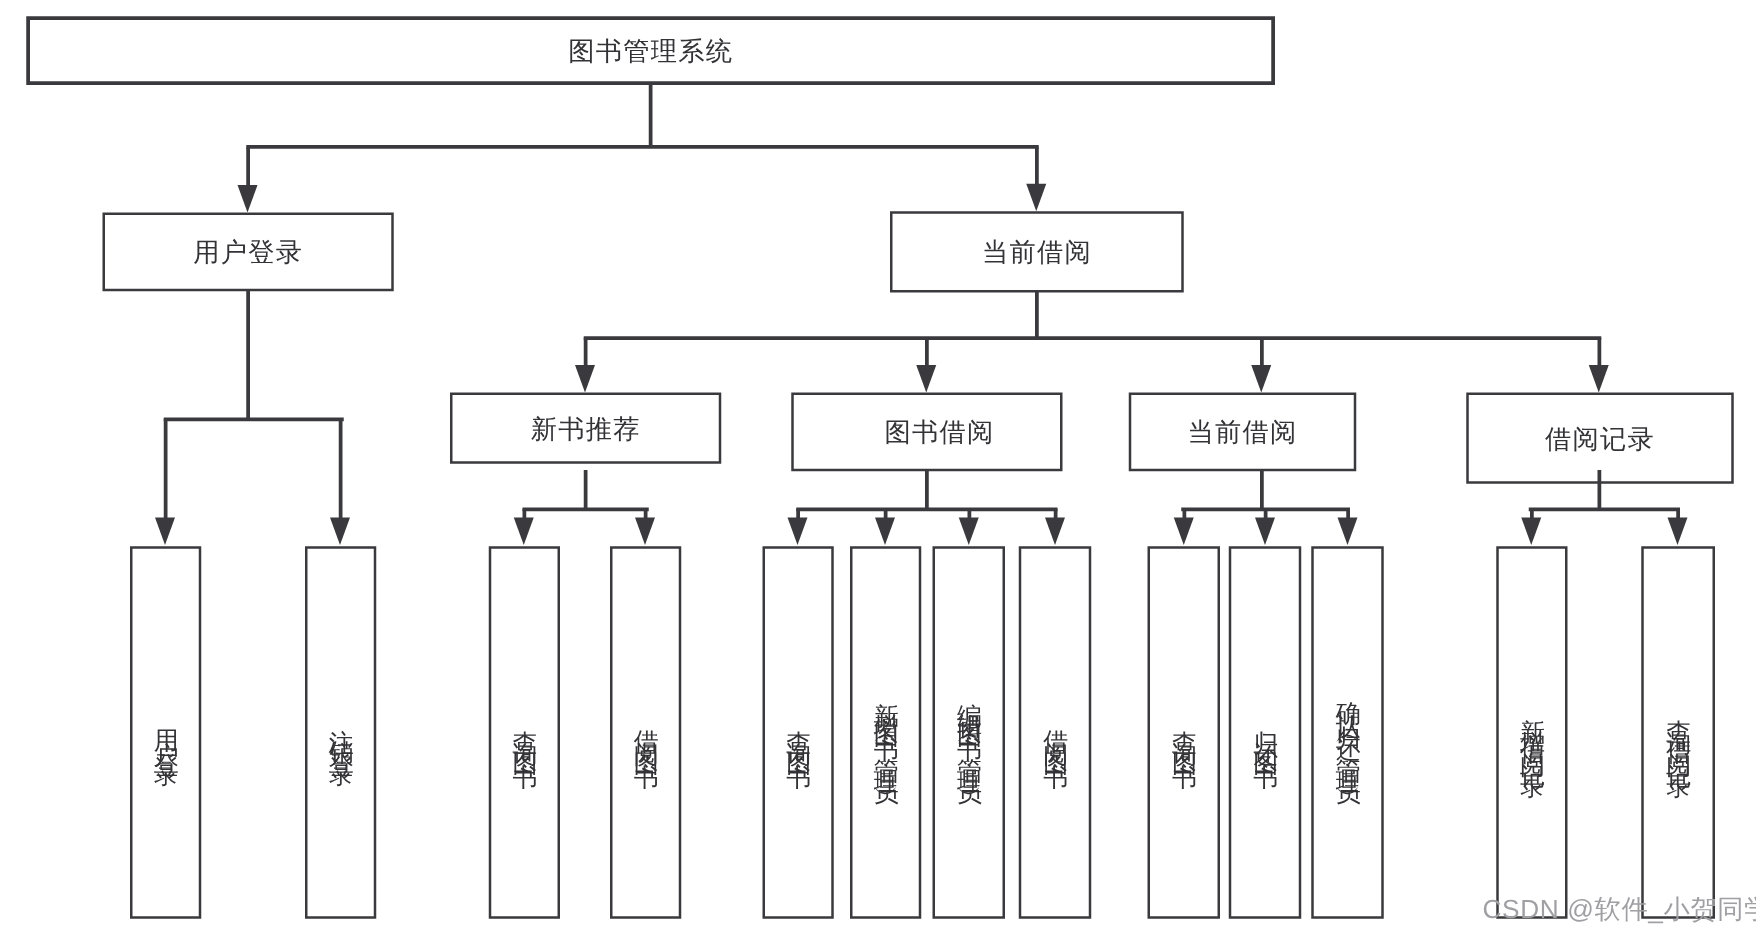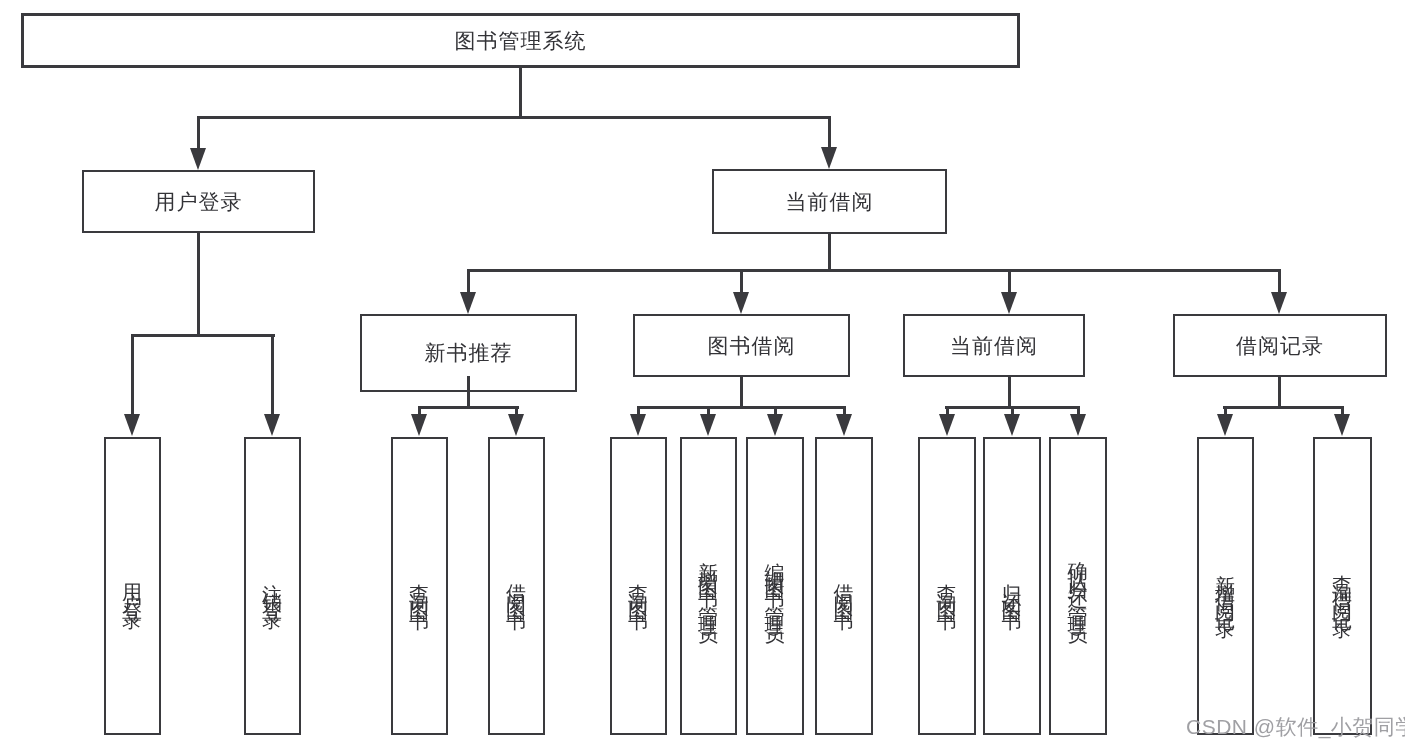--- a/index.html
+++ b/index.html
@@ -35,24 +35,24 @@
   
   .watermark{
     position:absolute;left:1186px;top:713px;font-size:21px;color:#a0a0a4;
     letter-spacing:0.5px;white-space:nowrap;
   }
 
   
   #b-root{left:21px;top:13px;width:999px;height:55px;}
   #b-user{left:82px;top:170px;width:233px;height:63px;}
   #b-mgmt{left:712px;top:169px;width:235px;height:65px;}
-  #b-rec{left:360px;top:314px;width:217px;height:78px;}
+  #b-rec{left:360px;top:314px;width:217px;height:57px;}
   #b-bb{left:633px;top:314px;width:217px;height:63px;padding-left:20px;}
   #b-cb{left:903px;top:314px;width:182px;height:63px;}
-  #b-br{left:1173px;top:314px;width:214px;height:63px;}
+  #b-br{left:1173px;top:314px;width:214px;height:73px;}
   #b-user-login{left:104px;width:57px;}
   #b-logout{left:244px;width:57px;}
   #b-rec-query{left:391px;width:57px;}
   #b-rec-borrow{left:488px;width:57px;}
   #b-bb-query{left:610px;width:57px;}
   #b-bb-add{left:680px;width:57px;}
   #b-bb-edit{left:746px;width:58px;}
   #b-bb-borrow{left:815px;width:58px;}
   #b-cb-query{left:918px;width:58px;}
   #b-cb-return{left:983px;width:58px;}

